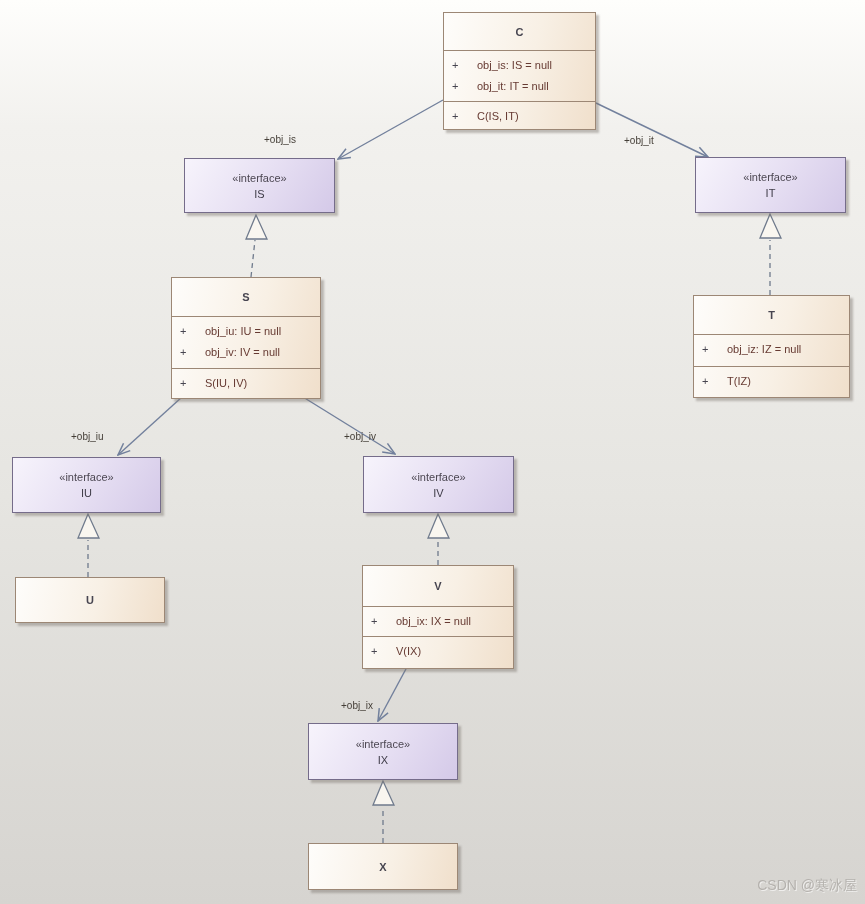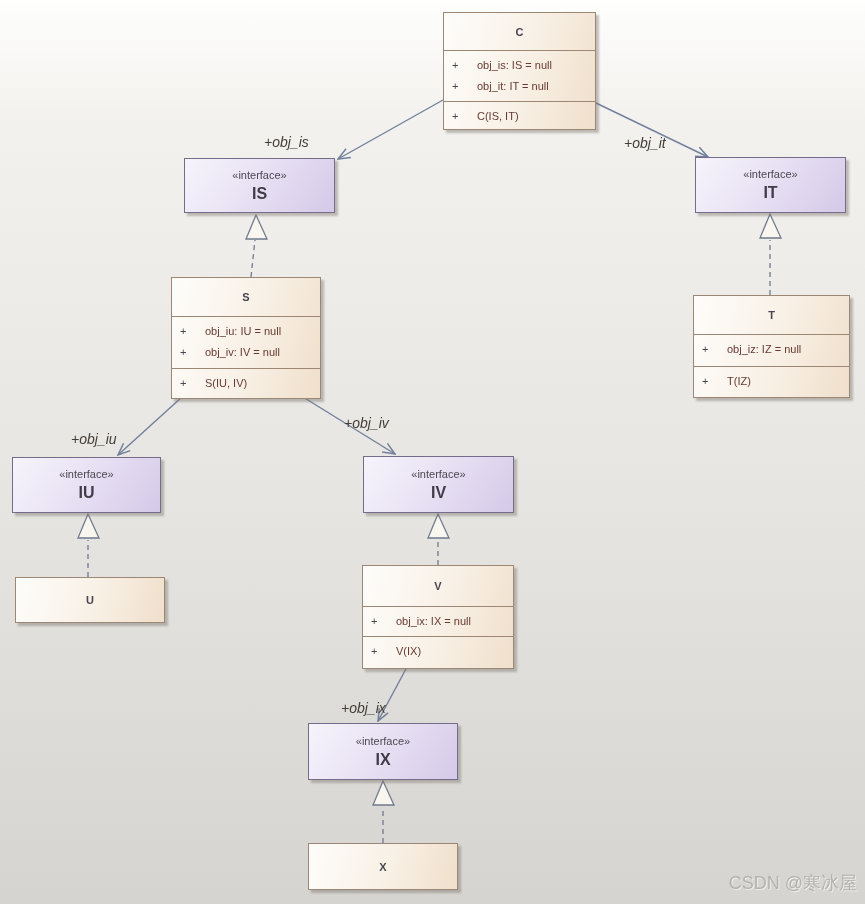--- a/index.html
+++ b/index.html
@@ -32,34 +32,33 @@
     font-size: 11px; font-weight: bold; color: #474550;
   }
   .comp {
     box-sizing: border-box;
     border-top: 1px solid #9c8775;
     padding: 4px 6px 0 8px;
   }
   .member { display: flex; font-size: 11px; color: #663a32; line-height: 21px; white-space: nowrap; }
   .member .vis { width: 25px; color: #474550; flex: 0 0 auto; }
   .stereotype { font-size: 11px; color: #4c4752; }
-  .iname { font-size: 16px; font-weight: bold; color: #3f3c48; }
+  .iname { font-size: 11px; font-weight: normal; color: #3f3c48; }
   .edge-label {
     position: absolute;
-    font-size: 14px; color: #443e37;
+    font-size: 10px; color: #443e37;
     white-space: nowrap;
-    font-style: italic;
   }
   #edges { position: absolute; left: 0; top: 0; pointer-events: none; }
   .assoc { stroke: #72809c; stroke-width: 1.4; fill: none; }
   .realize { stroke: #6f7a8c; stroke-width: 1.3; fill: none; stroke-dasharray: 5 4; }
   .tri { fill: #f9f6f0; stroke: #6f7a8c; stroke-width: 1.3; }
   .watermark {
     position: absolute; right: 8px; bottom: 9px;
-    font-size: 18px; color: #b5b2ae;
+    font-size: 14px; color: #b5b2ae;
     text-shadow: 1px 1px 0 rgba(255,255,255,0.6);
   }
 </style>
 </head>
 <body>
 
 <div id="canvas">
 
   <svg id="edges" width="865" height="904">
     <defs>
@@ -191,18 +190,18 @@
     <div class="iname">IX</div>
   </div>
 
   <div class="node class" style="left:308px; top:843px; width:150px; height:47px;">
     <div class="title" style="height:100%">X</div>
   </div>
 
   <div class="edge-label" style="left:264px; top:134px;">+obj_is</div>
   <div class="edge-label" style="left:624px; top:135px;">+obj_it</div>
   <div class="edge-label" style="left:71px;  top:431px;">+obj_iu</div>
-  <div class="edge-label" style="left:344px; top:415px;">+obj_iv</div>
+  <div class="edge-label" style="left:344px; top:431px;">+obj_iv</div>
   <div class="edge-label" style="left:321px; top:700px;margin-left:20px;">+obj_ix</div>
 
   <div class="watermark">CSDN @寒冰屋</div>
 
 </div>
 
 </body></html>

